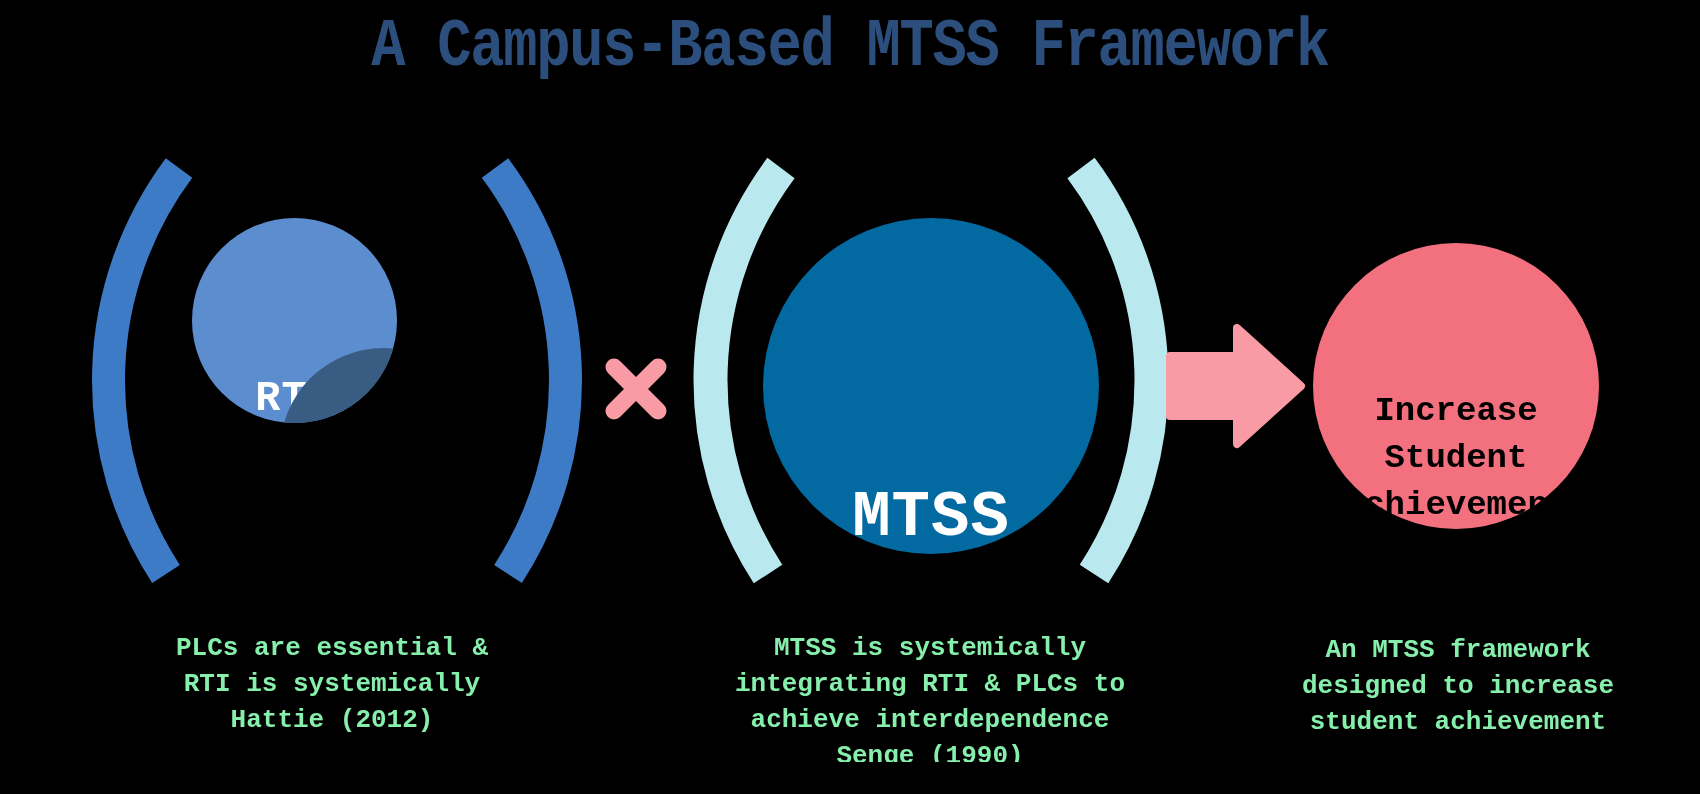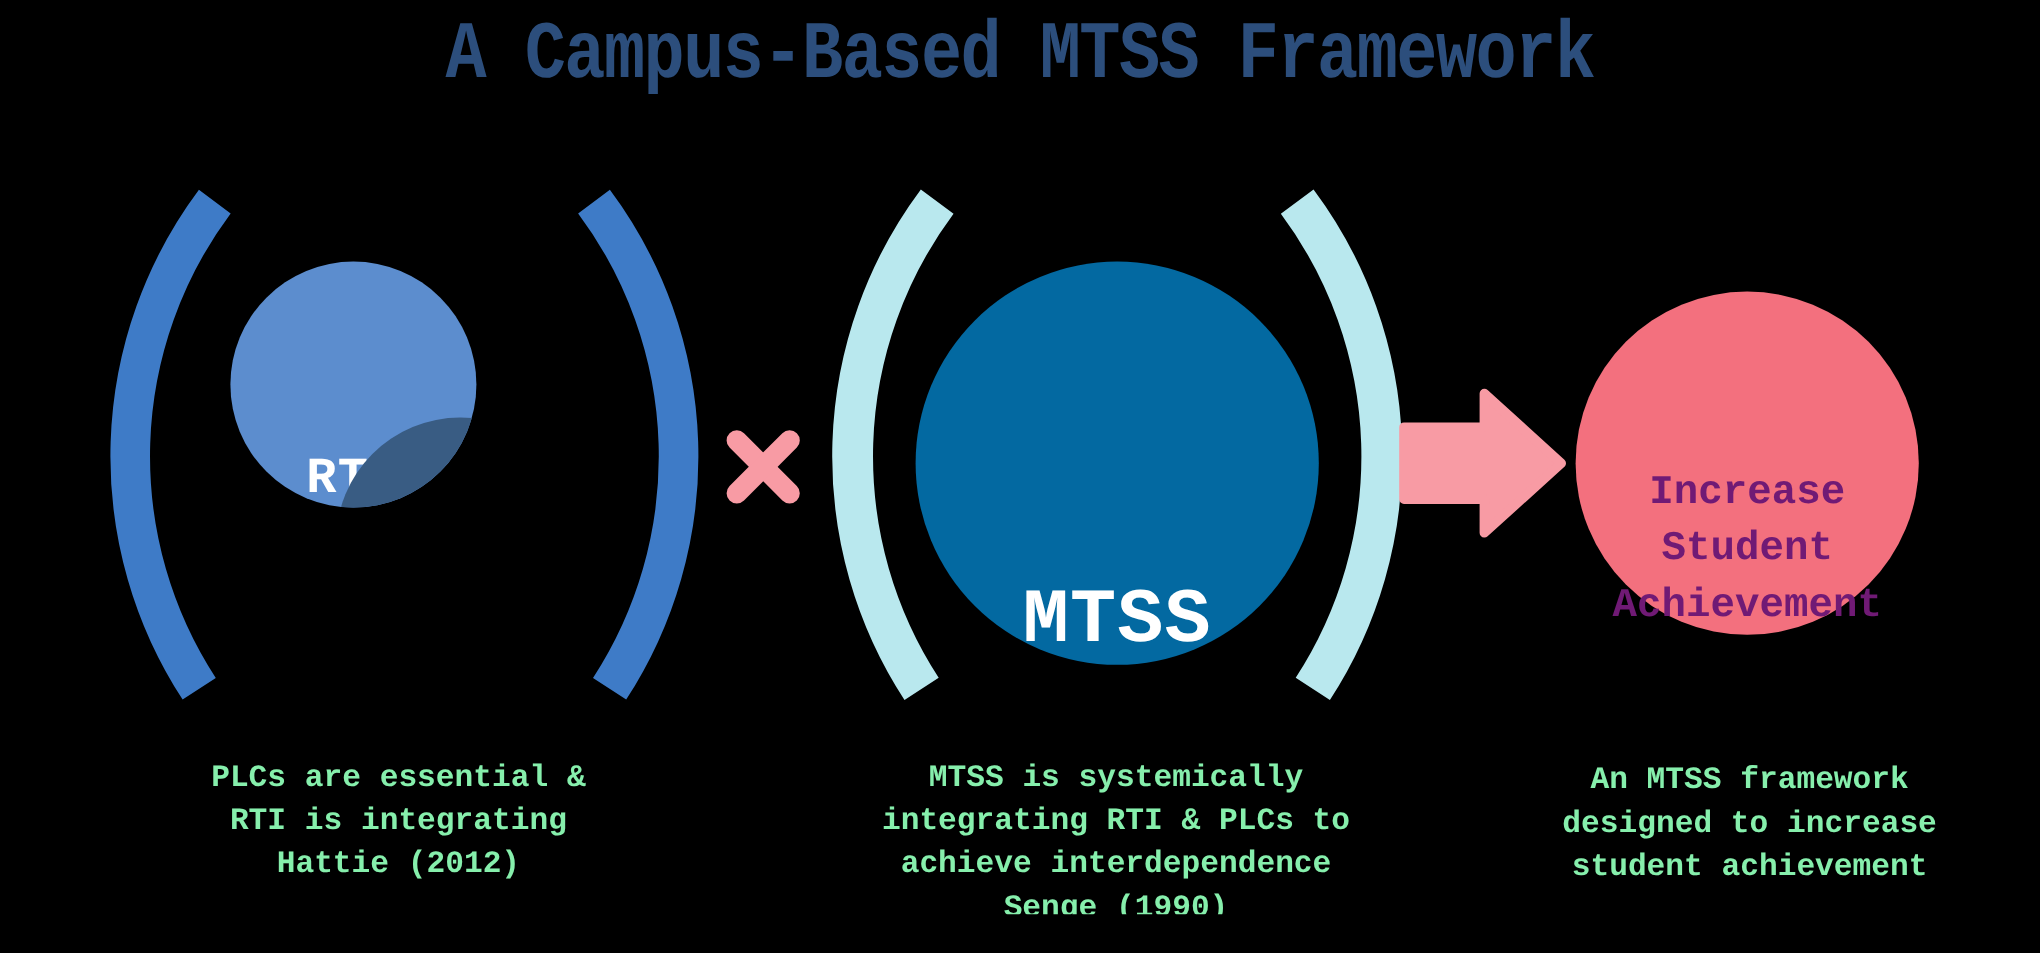--- a/index.html
+++ b/index.html
@@ -71,21 +71,21 @@
     background: #F3707E;
   }
   .circle-label {
     color: #ffffff;
     font-weight: bold;
   }
   .rti-label  { font-size: 42px; letter-spacing: 1px; }
   .plcs-label { font-size: 44px; letter-spacing: 1px; }
   .mtss-label { font-size: 64px; letter-spacing: 1px; }
   .outcome-line {
-    color: #701a75;
+    color: #000000;
     font-weight: bold;
     font-size: 34px;
     line-height: 47px;
   }
   .caption {
     position: absolute;
     width: 420px;
     text-align: center;
     color: #86efac;
     font-weight: bold;
@@ -131,21 +131,21 @@
   </div>
 
   <div class="circle circle-outcome">
     <div class="outcome-line">Increase</div>
     <div class="outcome-line">Student</div>
     <div class="outcome-line">Achievement</div>
   </div>
 
   <div class="caption caption-left">
     <div>PLCs are essential &amp;</div>
-    <div>RTI is integrating</div>
+    <div>RTI is systemically</div>
     <div>Hattie (2012)</div>
   </div>
 
   <div class="caption caption-middle">
     <div>MTSS is systemically</div>
     <div>integrating RTI &amp; PLCs to</div>
     <div>achieve interdependence</div>
     <div>Senge (1990)</div>
   </div>
 

